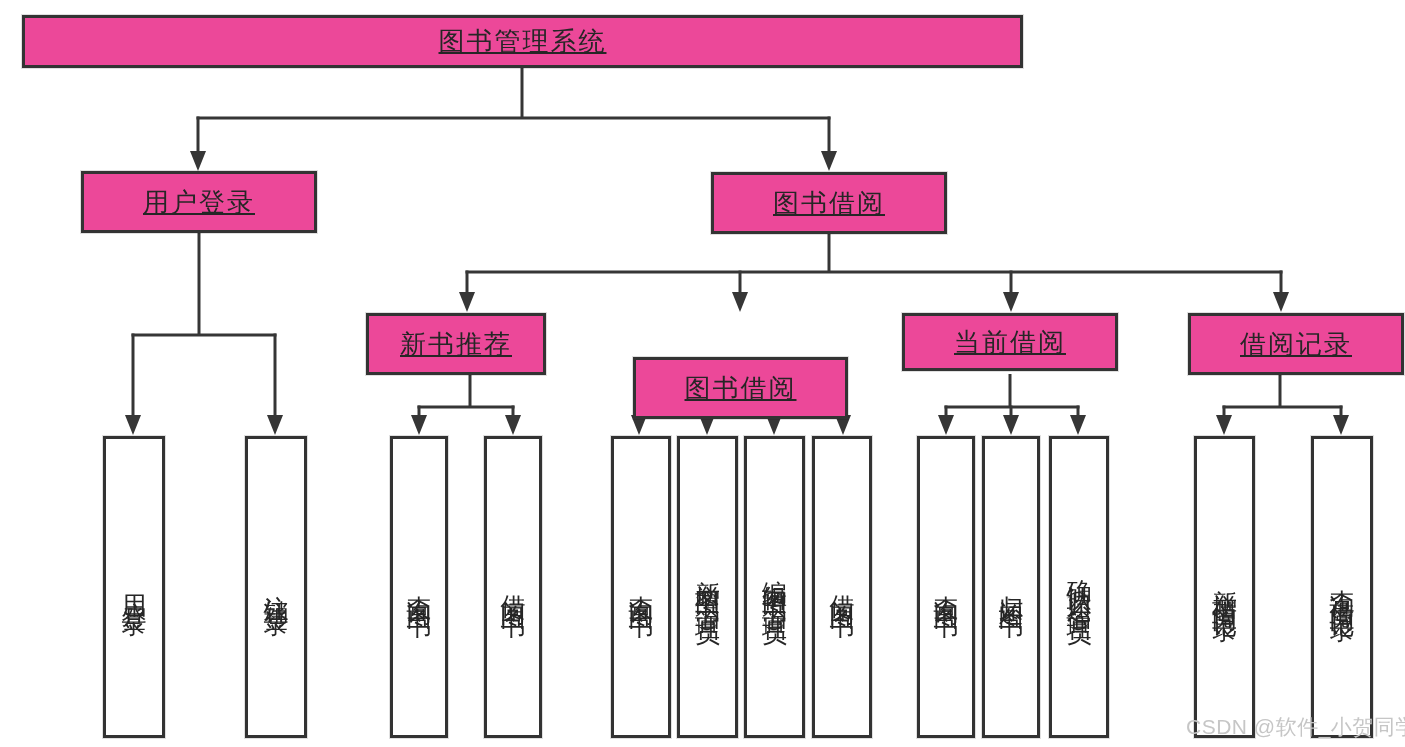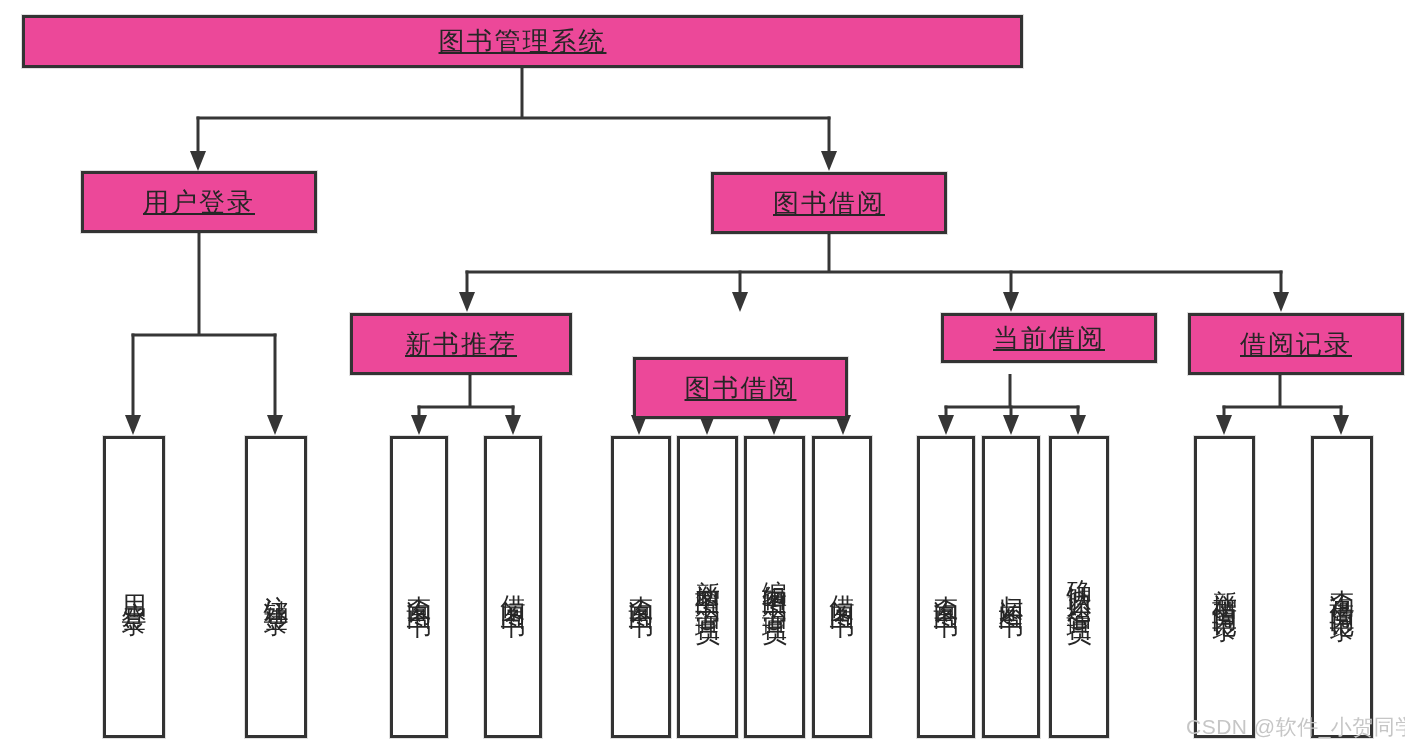--- a/index.html
+++ b/index.html
@@ -121,27 +121,27 @@
     <span>图书管理系统</span>
   </div>
 
   <div class="hnode" style="left:81px;top:171px;width:236px;height:62px;">
     <span>用户登录</span>
   </div>
   <div class="hnode" style="left:711px;top:172px;width:236px;height:62px;">
     <span>图书借阅</span>
   </div>
 
-  <div class="hnode" style="left:350px;top:313px;width:222px;height:62px;">
+  <div class="hnode" style="left:366px;top:313px;width:180px;height:62px;">
     <span>新书推荐</span>
   </div>
   <div class="hnode" style="left:633px;top:313px;width:215px;height:62px;margin-top:44px;">
     <span>图书借阅</span>
   </div>
-  <div class="hnode" style="left:941px;top:313px;width:216px;height:50px;">
+  <div class="hnode" style="left:902px;top:313px;width:216px;height:58px;">
     <span>当前借阅</span>
   </div>
   <div class="hnode" style="left:1172px;top:313px;width:216px;height:62px;margin-left:16px;">
     <span>借阅记录</span>
   </div>
 
   <div class="vnode" style="left:103px;width:62px;">
     <span class="vtext">用户登录</span>
   </div>
   <div class="vnode" style="left:245px;width:62px;">

